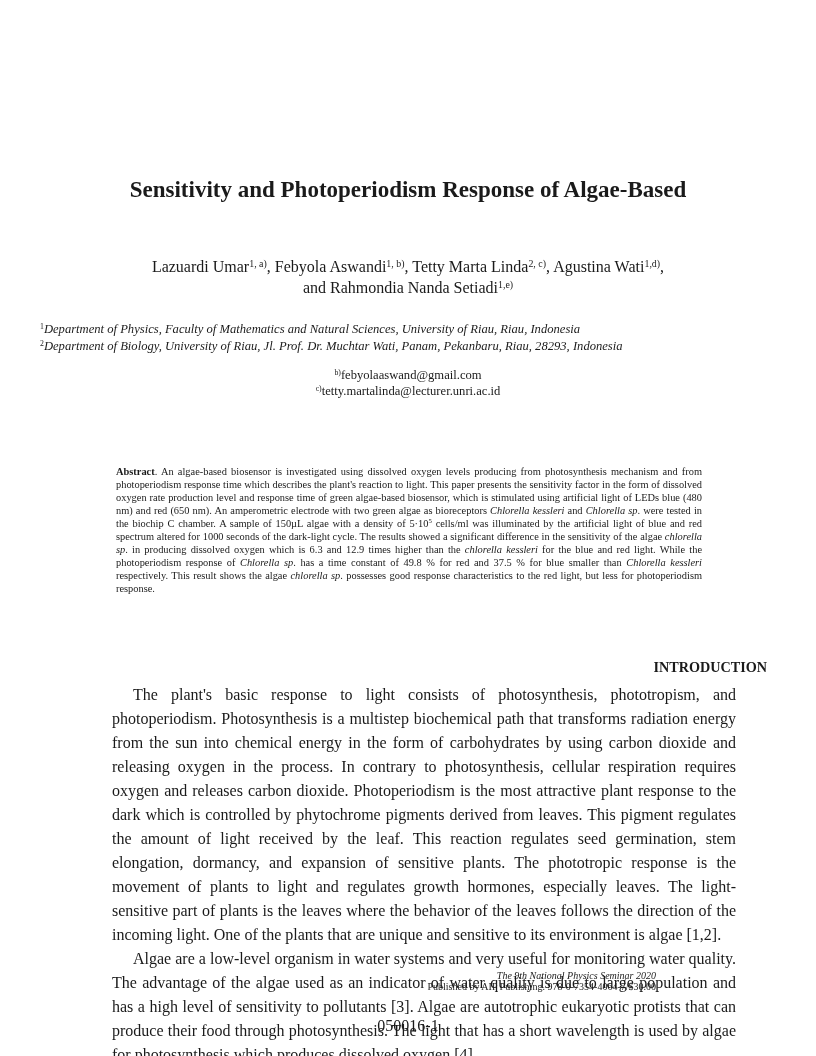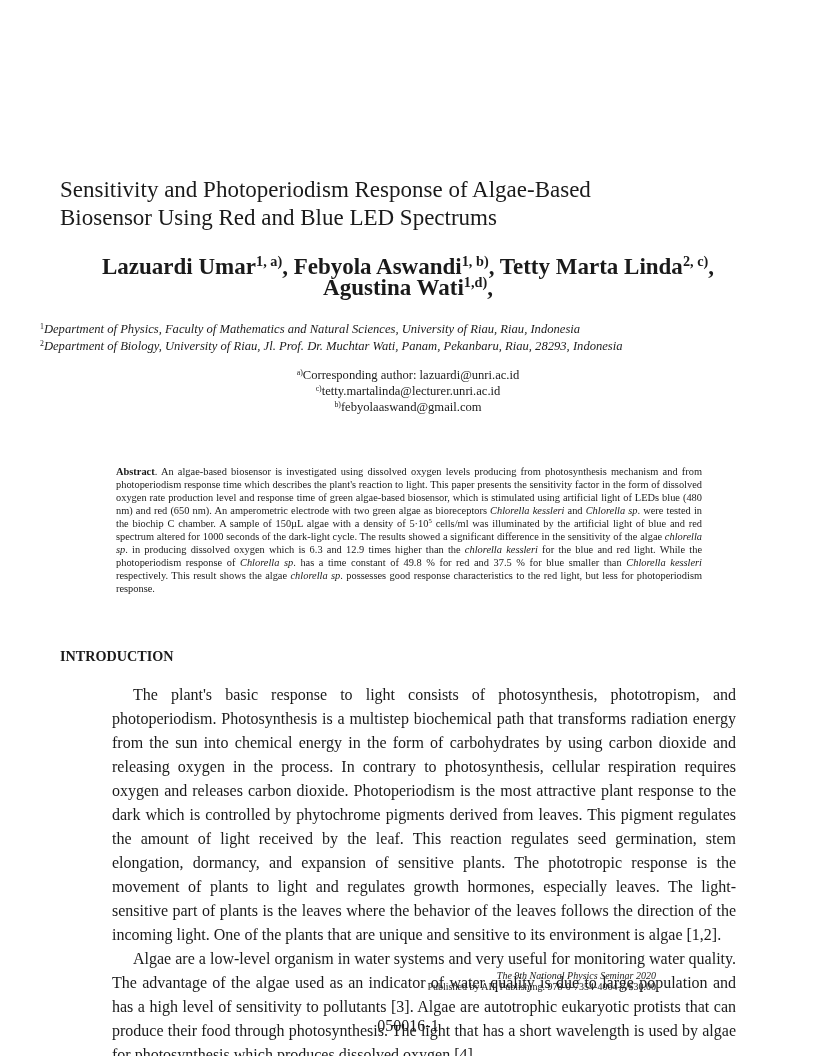--- a/index.html
+++ b/index.html
@@ -2,45 +2,45 @@
 <html><head>
   <meta charset="utf-8">
   <style>
     html, body { margin: 0; padding: 0; background: #ffffff; }
     body {
       width: 816px; height: 1056px; position: relative; overflow: hidden;
       font-family: "Liberation Serif", "DejaVu Serif", serif; color: #1a1a1a;
     }
     .title {
       position: absolute; left: 60px; width: 696px; top: 176px;
-      text-align: left; font-weight: normal; font-size: 23px; line-height: 28px;
+      text-align: center; font-weight: bold; font-size: 23px; line-height: 28px;
       margin: 0;
     }
     .authors {
       position: absolute; left: 60px; width: 696px; top: 256px;
-      text-align: center; font-size: 23px; line-height: 21px; font-weight: bold;
+      text-align: center; font-size: 16px; line-height: 21px;
     }
     .authors sup, .affils sup, .emails sup { font-size: 62%; line-height: 0; vertical-align: 0.55em; }
     .affils {
       position: absolute; left: 40px; width: 736px; top: 321px;
       text-align: left; font-style: italic; font-size: 12.6px; line-height: 16.5px;
     }
     .affils sup { font-style: normal; }
     .emails {
       position: absolute; left: 160px; width: 496px; top: 367px;
       text-align: center; font-size: 12.6px; line-height: 16px;
     }
     .abstract {
       position: absolute; left: 116px; width: 586px; top: 466px;
       font-size: 10.4px; line-height: 12.95px; text-align: justify;
     }
     .abstract .lbl { font-weight: bold; }
     .section-heading {
       position: absolute; left: 60px; width: 696px; top: 648px;
-      text-align: left; font-weight: bold; font-size: 14.2px; margin: 0;
+      text-align: right; font-weight: bold; font-size: 14.2px; margin: 11px;
     }
     .body-text {
       position: absolute; left: 112px; width: 624px; top: 683px;
       font-size: 16px; line-height: 24px; text-align: justify;
     }
     .body-text p { margin: 0; text-indent: 21px; }
     .footer {
       position: absolute; left: 160px; width: 496px; top: 971px;
       text-align: right; font-size: 10px; line-height: 10.5px;
     }
@@ -49,39 +49,38 @@
       position: absolute; left: 160px; width: 496px; top: 1017px;
       text-align: center; font-size: 16px;
     }
     .it { font-style: italic; margin-top: 8px; }
   </style>
 </head>
 <body>
 
 <h1 class="title">
   <span>Sensitivity and Photoperiodism Response of Algae-Based</span><br>
-  <span>Biosensor Using Red and Blue LED Spectrums</span>
 </h1>
 
 <div class="authors">
   <span><span>Lazuardi Umar</span><sup>1, a)</sup><span>, </span></span>
   <span><span>Febyola Aswandi</span><sup>1, b)</sup><span>, </span></span>
   <span><span>Tetty Marta Linda</span><sup>2, c)</sup><span>, </span></span>
   <span><span>Agustina Wati</span><sup>1,d)</sup><span>,</span></span><br>
+  <span><span>and Rahmondia Nanda Setiadi</span><sup>1,e)</sup></span>
 </div>
 
 <div class="affils">
   <div><sup>1</sup><span>Department of Physics, Faculty of Mathematics and Natural Sciences, University of Riau, Riau, Indonesia</span></div>
   <div><sup>2</sup><span>Department of Biology, University of Riau, Jl. Prof. Dr. Muchtar Wati, Panam, Pekanbaru, Riau, 28293, Indonesia</span></div>
 </div>
 
 <div class="emails">
-  <div><sup>a)</sup><span>Corresponding author: lazuardi@unri.ac.id</span></div>
+  <div><sup>b)</sup><span>febyolaaswand@gmail.com</span></div>
   <div><sup>c)</sup><span>tetty.martalinda@lecturer.unri.ac.id</span></div>
-  <div><sup>b)</sup><span>febyolaaswand@gmail.com</span></div>
 </div>
 
 <div class="abstract"><span class="lbl">Abstract</span><span>. An algae-based biosensor is investigated using dissolved oxygen levels producing from photosynthesis mechanism and from photoperiodism response time which describes the plant's reaction to light. This paper presents the sensitivity factor in the form of dissolved oxygen rate production level and response time of green algae-based biosensor, which is stimulated using artificial light of LEDs blue (480 nm) and red (650 nm). An amperometric electrode with two green algae as bioreceptors </span><span class="it">Chlorella kessleri</span><span> and </span><span class="it">Chlorella sp</span><span>. were tested in the biochip C chamber. A sample of 150µL algae with a density of 5·10</span><sup style="font-size:65%;line-height:0;">5</sup><span> cells/ml was illuminated by the artificial light of blue and red spectrum altered for 1000 seconds of the dark-light cycle. The results showed a significant difference in the sensitivity of the algae </span><span class="it">chlorella sp</span><span>. in producing dissolved oxygen which is 6.3 and 12.9 times higher than the </span><span class="it">chlorella kessleri</span><span> for the blue and red light. While the photoperiodism response of </span><span class="it">Chlorella sp</span><span>. has a time constant of 49.8 % for red and 37.5 % for blue smaller than </span><span class="it">Chlorella kessleri</span><span> respectively. This result shows the algae </span><span class="it">chlorella sp</span><span>. possesses good response characteristics to the red light, but less for photoperiodism response.</span></div>
 
 <h2 class="section-heading">INTRODUCTION</h2>
 
 <div class="body-text">
   <p>The plant's basic response to light consists of photosynthesis, phototropism, and photoperiodism. Photosynthesis is a multistep biochemical path that transforms radiation energy from the sun into chemical energy in the form of carbohydrates by using carbon dioxide and releasing oxygen in the process. In contrary to photosynthesis, cellular respiration requires oxygen and releases carbon dioxide. Photoperiodism is the most attractive plant response to the dark which is controlled by phytochrome pigments derived from leaves. This pigment regulates the amount of light received by the leaf. This reaction regulates seed germination, stem elongation, dormancy, and expansion of sensitive plants. The phototropic response is the movement of plants to light and regulates growth hormones, especially leaves. The light-sensitive part of plants is the leaves where the behavior of the leaves follows the direction of the incoming light. One of the plants that are unique and sensitive to its environment is algae [1,2].</p>
   <p>Algae are a low-level organism in water systems and very useful for monitoring water quality. The advantage of the algae used as an indicator of water quality is due to large population and has a high level of sensitivity to pollutants [3]. Algae are autotrophic eukaryotic protists that can produce their food through photosynthesis. The light that has a short wavelength is used by algae for photosynthesis which produces dissolved oxygen [4].</p>
 </div>

